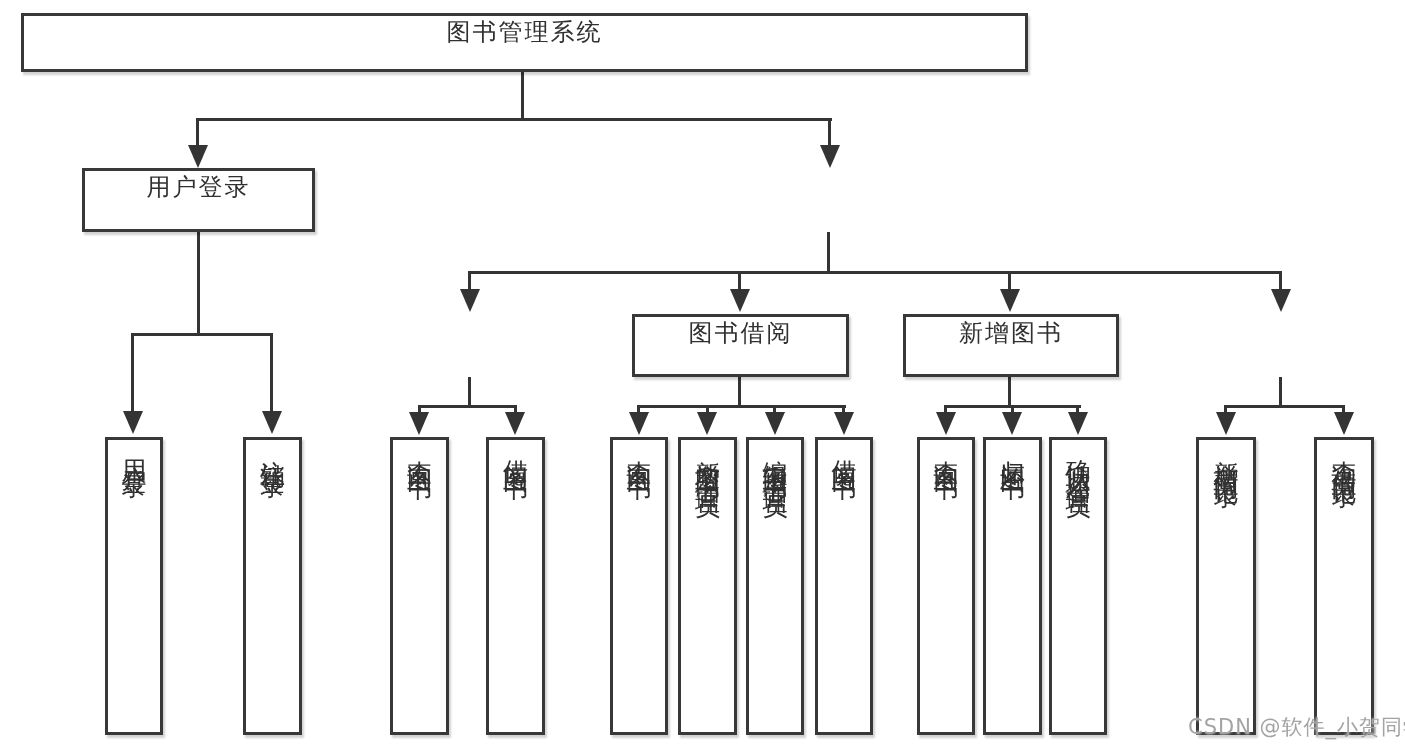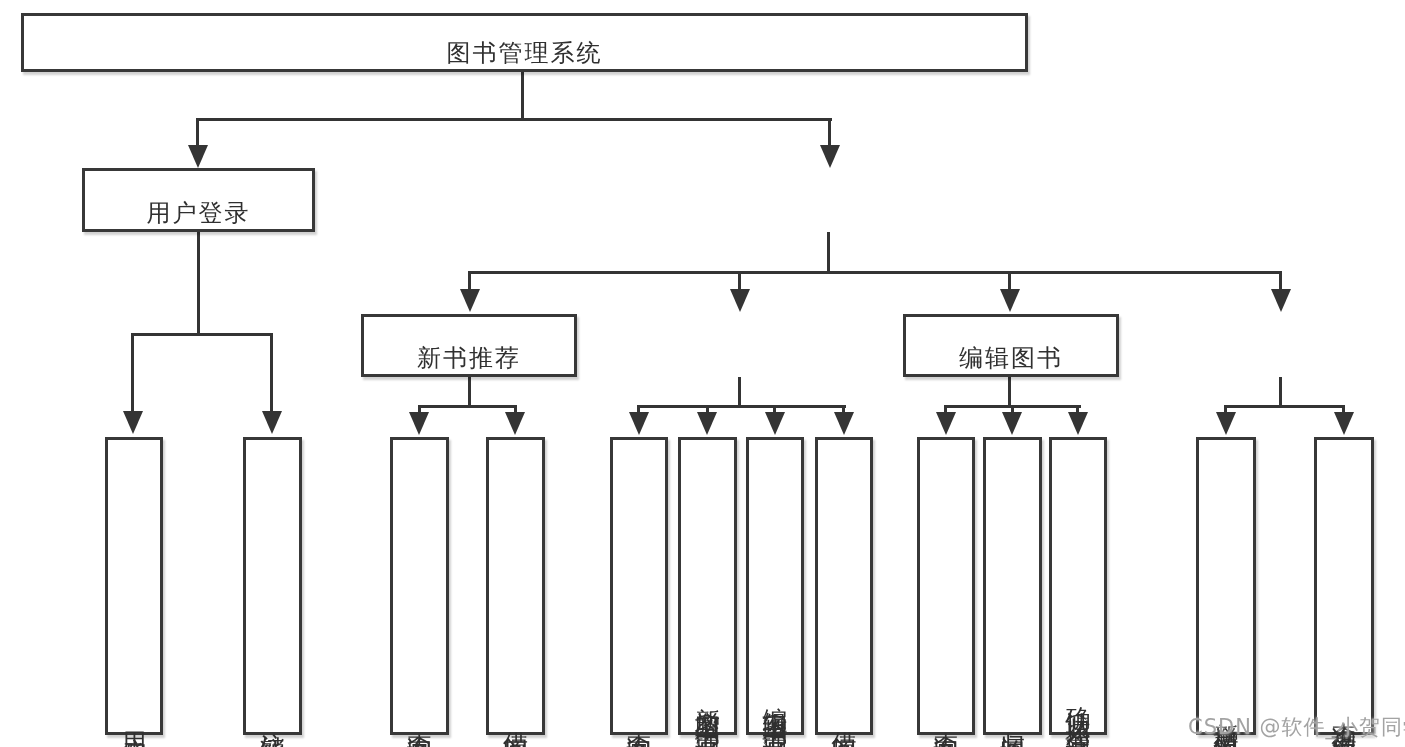--- a/index.html
+++ b/index.html
@@ -10,21 +10,21 @@
     background: #ffffff;
     overflow: hidden;
     font-family: "DejaVu Sans", "Liberation Sans", sans-serif;
   }
   .node {
     position: absolute;
     background: #ffffff;
     border: 3px solid #383838;
     box-sizing: border-box;
     display: flex;
-    align-items: flex-end;
+    align-items: flex-start;
     justify-content: center;
     box-shadow: 2px 3px 2px rgba(0,0,0,0.18);
     z-index: 1;
   }
   .node-h span {
     font-size: 24px;
     letter-spacing: 2px;
     color: #303030;
     white-space: nowrap;
   }
@@ -123,25 +123,25 @@
   <div class="arrow" style="left:1334px;top:412px"></div>
 
   <div class="node node-h" style="left:21px;top:13px;width:1007px;height:59px">
     <span>图书管理系统</span>
   </div>
 
   <div class="node node-h" style="left:82px;top:168px;width:233px;height:64px">
     <span>用户登录</span>
   </div>
 
-  <div class="node node-h" style="left:361px;top:314px;width:216px;height:63px">
-    <span>新书推荐</span>
+  <div class="node node-h" style="left:632px;top:314px;width:217px;height:63px">
+    <span>图书借阅</span>
   </div>
   <div class="node node-h" style="left:903px;top:314px;width:216px;height:63px">
-    <span>编辑图书</span>
+    <span>新增图书</span>
   </div>
 
   <div class="node node-v" style="left:105px;top:437px;width:58px;height:298px">
     <span>用户登录</span>
   </div>
   <div class="node node-v" style="left:243px;top:437px;width:59px;height:298px">
     <span>注销登录</span>
   </div>
 
   <div class="node node-v" style="left:390px;top:437px;width:59px;height:298px">

